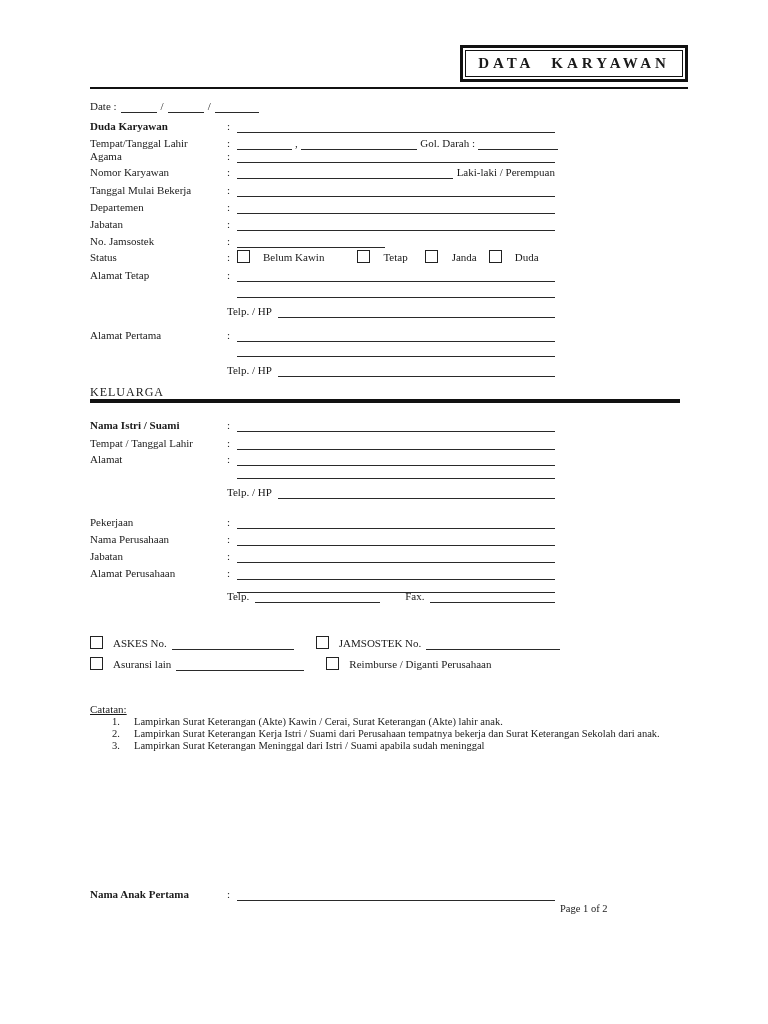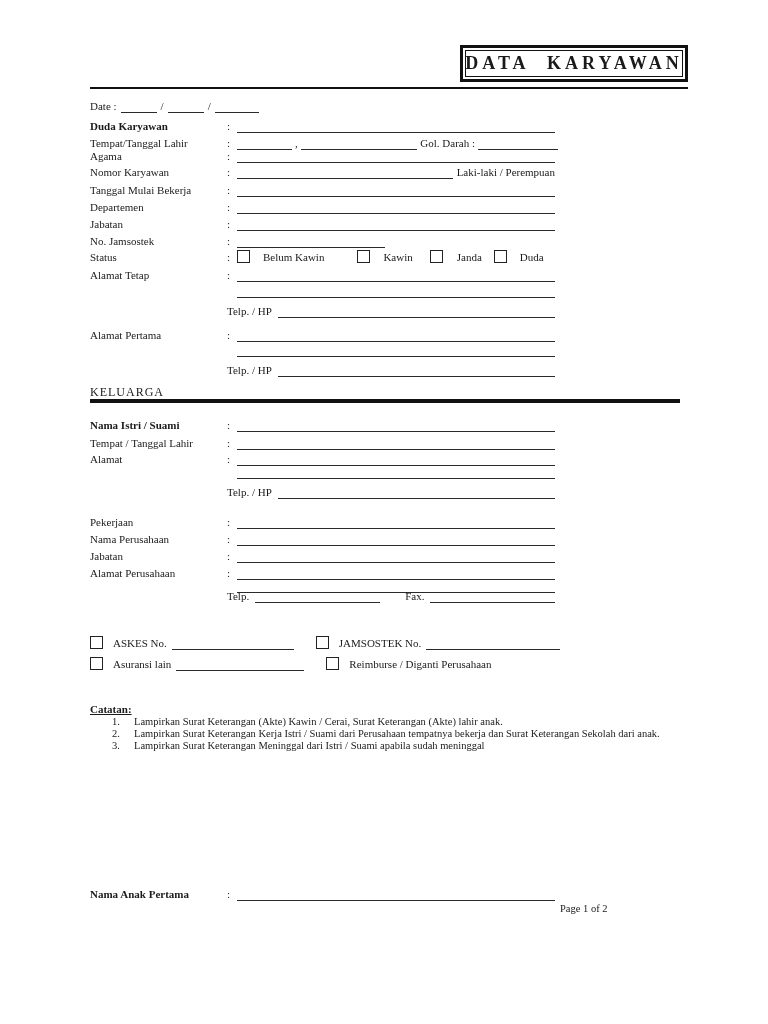--- a/index.html
+++ b/index.html
@@ -3,37 +3,37 @@
 <meta charset="utf-8">
 <style>
   html,body{margin:0;padding:0;background:#fff;}
   .page{position:relative;width:768px;height:1024px;background:#ffffff;overflow:hidden;
         font-family:"Liberation Serif","DejaVu Serif",serif;color:#1a1a1a;}
   
   .title-box{position:absolute;top:45px;left:460px;width:228px;height:37px;
              border:3px solid #111;background:#fff;box-sizing:border-box;padding:2px;}
   .title-inner{border:1px solid #111;width:100%;height:100%;box-sizing:border-box;
                display:flex;align-items:center;justify-content:center;}
-  .title-text{font-size:18px;font-weight:bold;letter-spacing:4px;word-spacing:10px;white-space:nowrap;}
+  .title-text{font-size:15px;font-weight:bold;letter-spacing:4px;word-spacing:10px;white-space:nowrap;}
   .hdr-rule{position:absolute;top:87px;left:90px;width:598px;height:0;border-top:2px solid #111;}
   .thick-rule{position:absolute;top:399px;left:90px;width:590px;height:0;border-top:4px solid #111;}
   
   .row{position:absolute;left:90px;width:465px;height:13px;display:flex;align-items:flex-end;
        font-size:11px;line-height:13px;white-space:nowrap;}
   .lab{width:137px;flex:none;}
   .b{font-weight:bold;}
   .colon{width:10px;flex:none;}
   .ln{flex:1;align-self:stretch;border-bottom:1px solid #2a2a2a;}
   .lnf{flex:none;align-self:stretch;border-bottom:1px solid #2a2a2a;}
   .bare-ln{position:absolute;left:237px;width:318px;height:0;border-top:1px solid #2a2a2a;}
   .cb{width:11px;height:11px;flex:none;border:1px solid #222;background:#fff;align-self:flex-end;margin-bottom:1px;}
   .sec{position:absolute;left:90px;font-size:12px;letter-spacing:1px;line-height:13px;}
   
   .notes{position:absolute;left:90px;top:703px;width:590px;}
-  .note-title{font-size:11px;line-height:13px;font-weight:bold;text-decoration:underline;}
+  .note-title{font-size:11px;line-height:13px;font-weight:normal;text-decoration:underline;}
   .note-item{display:flex;font-size:10.5px;line-height:12px;white-space:nowrap;}
   .note-num{margin-left:22px;width:14px;flex:none;}
   .note-text{margin-left:8px;}
   .pagenum{position:absolute;top:903px;left:560px;width:123px;text-align:left;font-size:10.5px;}
   .sp{flex:none;}
 </style>
 </head>
 <body>
 
 <div class="page">
@@ -107,21 +107,21 @@
     <span class="colon">:</span>
     <span class="lnf" style="width:148px"></span>
   </div>
 
   <div class="row" style="top:251px">
     <span class="lab">Status</span>
     <span class="colon">:</span>
     <span class="cb"></span>
     <span class="sp" style="margin-left:13px">Belum Kawin</span>
     <span class="cb" style="margin-left:33px"></span>
-    <span class="sp" style="margin-left:13px">Kawin</span>
+    <span class="sp" style="margin-left:13px">Tetap</span>
     <span class="cb" style="margin-left:17px"></span>
     <span class="sp" style="margin-left:14px">Janda</span>
     <span class="cb" style="margin-left:12px"></span>
     <span class="sp" style="margin-left:13px">Duda</span>
   </div>
 
   <div class="row" style="top:269px">
     <span class="lab">Alamat Tetap</span>
     <span class="colon">:</span>
     <span class="ln"></span>

